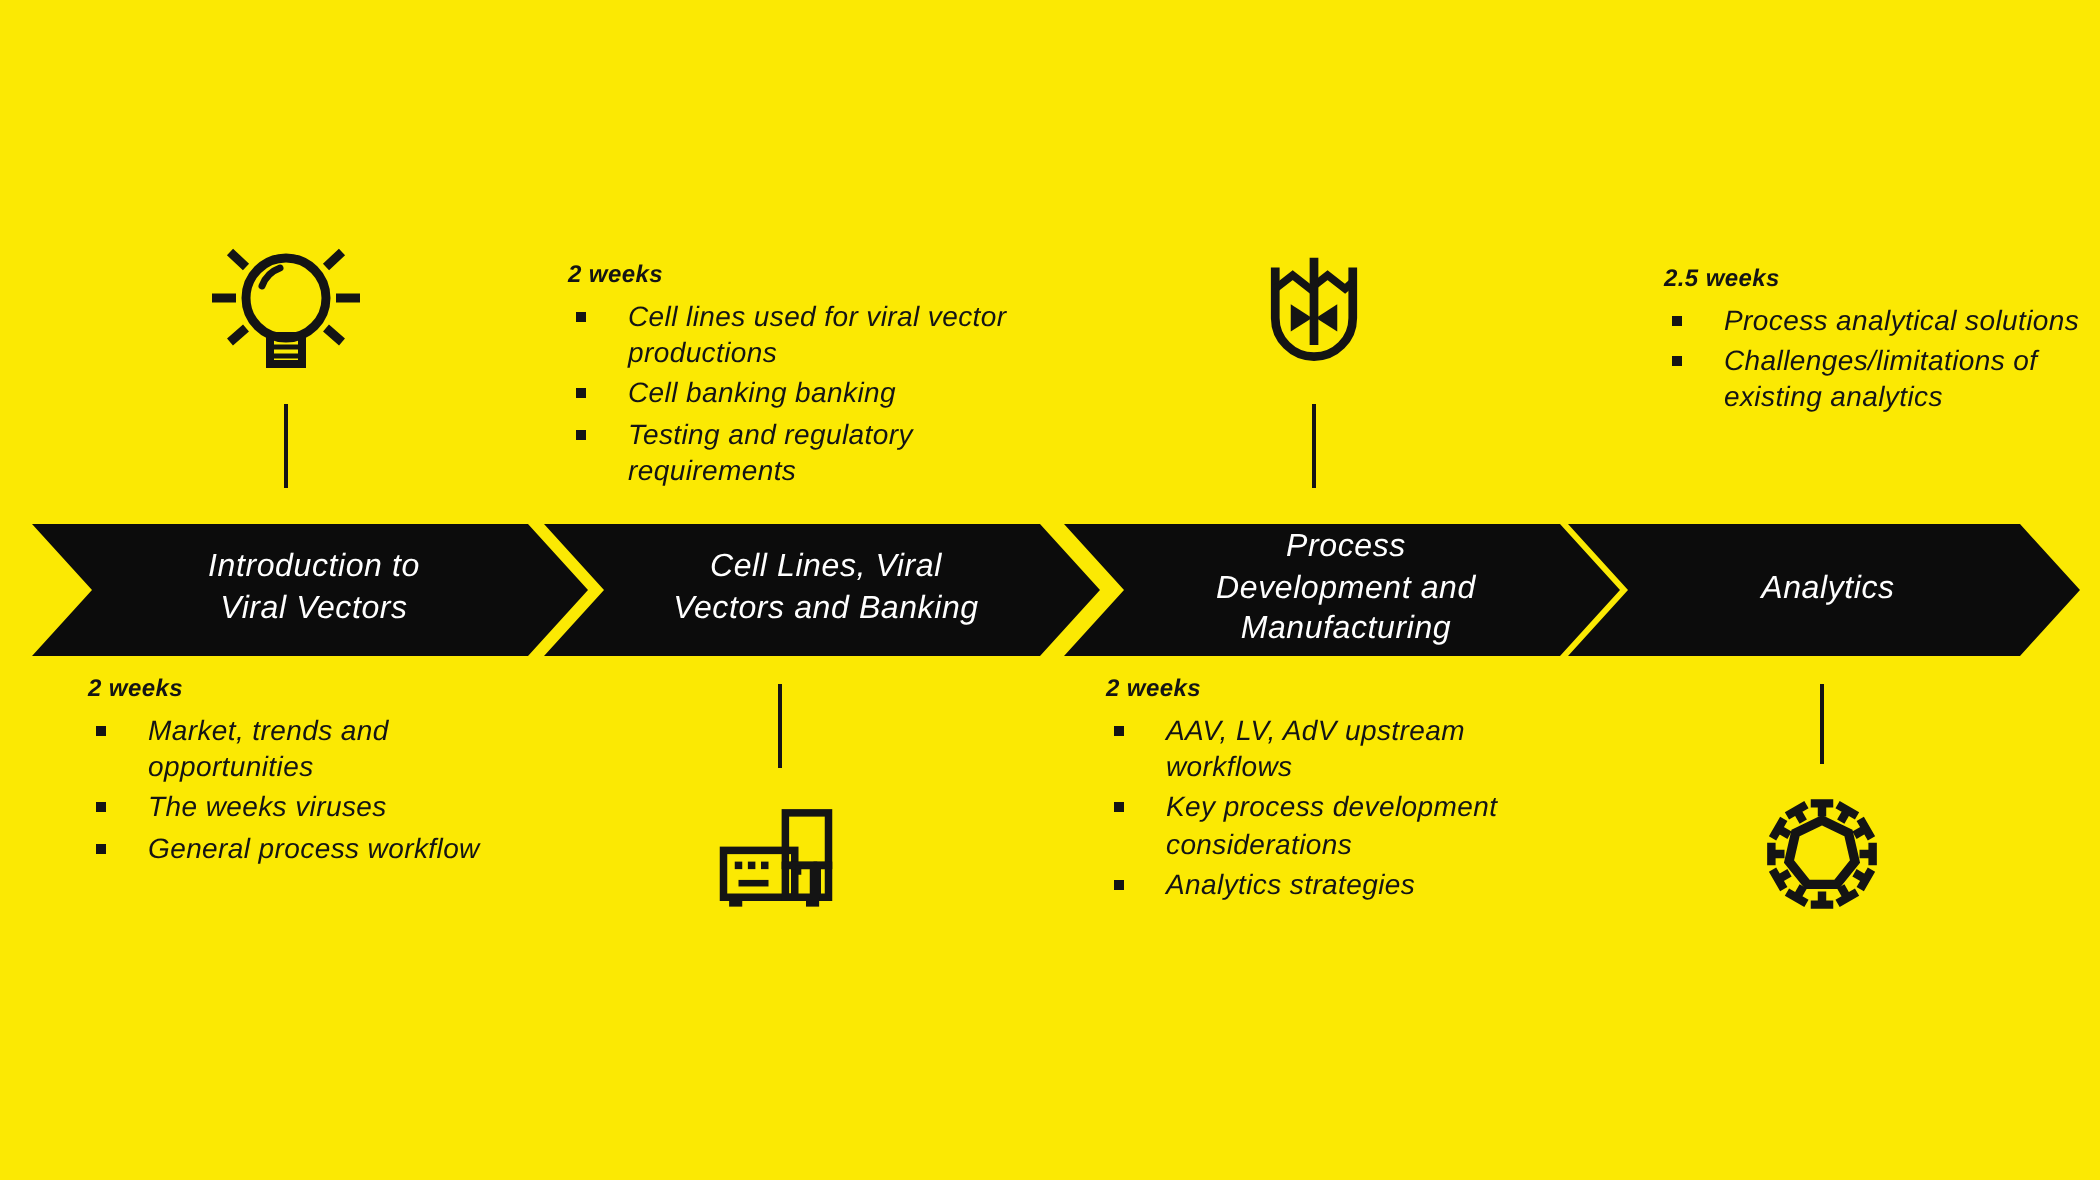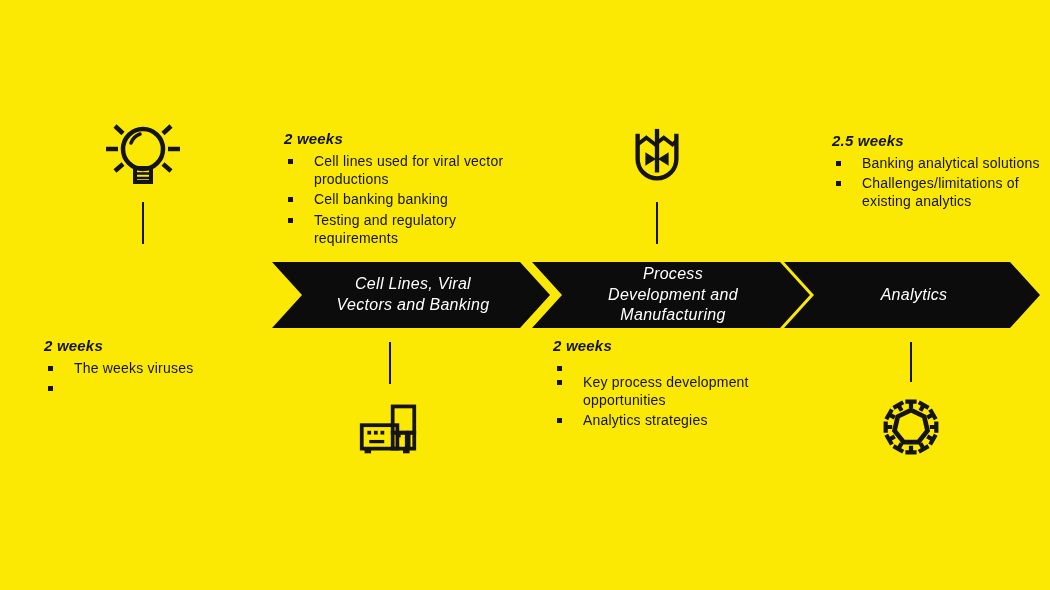--- a/index.html
+++ b/index.html
@@ -23,28 +23,28 @@
     font-size:16px;
     line-height:1.3;
     text-align:center;
     white-space:pre-line;
     letter-spacing:.3px;
     padding-left:4px;
   }
   .vline{position:absolute;width:2px;background:#141414;}
   .detail-block{position:absolute;width:242px;}
   .duration{
-    font-size:15px;font-weight:bold;font-style:italic;
+    font-size:12px;font-weight:bold;font-style:italic;
     margin:0 0 5px 0;letter-spacing:.2px;
   }
   ul.bullets{list-style:none;margin:0;padding:0;}
   .bullet-item{display:flex;margin:0 0 2px 0;}
   .bullet-marker{flex:0 0 auto;width:5px;height:5px;background:#141414;margin:7px 21px 0 4px;}
   .bullet-text{
-    font-size:14px;line-height:1.3;
+    font-size:14px;font-style:italic;line-height:1.3;
     white-space:pre-line;letter-spacing:.2px;
   }
   .icon{position:absolute;}
   svg{display:block;}
 </style>
 </head>
 <body>
 
 <div class="canvas">
 
@@ -52,29 +52,39 @@
     <svg width="90" height="90" viewBox="0 0 90 90" fill="none" stroke="#141414">
       <circle cx="45" cy="37" r="20" stroke-width="4.5"></circle>
       <path d="M33,31 A15,15 0 0 1 42,22" stroke-width="3.5" stroke-linecap="round"></path>
       <path d="M37,56 H53 V70 H37 Z" stroke-width="4"></path>
       <path d="M37,61.5 H53 M37,66 H53" stroke-width="2.5"></path>
       <path d="M17,14 L25,21.5 M8,37 H20 M17,59 L25,52" stroke-width="4.5"></path>
       <path d="M73,14 L65,21.5 M70,37 H82 M73,59 L65,52" stroke-width="4.5"></path>
     </svg>
   </div>
   <div class="vline" style="left:142px;top:202px;height:42px;"></div>
+  <div class="arrow" style="left:16px;width:278px;">
+    <div class="arrow-label">Introduction to
+Viral Vectors</div>
+  </div>
   <div class="detail-block" style="left:44px;top:337px;">
     <div class="duration">2 weeks</div>
     <ul class="bullets">
         <li class="bullet-item">
           <span class="bullet-marker"></span>
+          <span class="bullet-text">Market, trends and
+opportunities</span>
+        </li>
+        <li class="bullet-item">
+          <span class="bullet-marker"></span>
           <span class="bullet-text">The weeks viruses</span>
         </li>
         <li class="bullet-item">
           <span class="bullet-marker"></span>
+          <span class="bullet-text">General process workflow</span>
         </li>
       </ul>
   </div>
 
   <div class="detail-block" style="left:284px;top:130px;">
     <div class="duration">2 weeks</div>
     <ul class="bullets">
         <li class="bullet-item">
           <span class="bullet-marker"></span>
           <span class="bullet-text">Cell lines used for viral vector
@@ -125,39 +135,41 @@
   <div class="arrow" style="left:532px;width:278px;">
     <div class="arrow-label">Process
 Development and
 Manufacturing</div>
   </div>
   <div class="detail-block" style="left:553px;top:337px;">
     <div class="duration">2 weeks</div>
     <ul class="bullets">
         <li class="bullet-item">
           <span class="bullet-marker"></span>
+          <span class="bullet-text">AAV, LV, AdV upstream
+workflows</span>
         </li>
         <li class="bullet-item">
           <span class="bullet-marker"></span>
           <span class="bullet-text">Key process development
-opportunities</span>
+considerations</span>
         </li>
         <li class="bullet-item">
           <span class="bullet-marker"></span>
           <span class="bullet-text">Analytics strategies</span>
         </li>
       </ul>
   </div>
 
   <div class="detail-block" style="left:832px;top:132px;">
     <div class="duration">2.5 weeks</div>
     <ul class="bullets">
         <li class="bullet-item">
           <span class="bullet-marker"></span>
-          <span class="bullet-text">Banking analytical solutions</span>
+          <span class="bullet-text">Process analytical solutions</span>
         </li>
         <li class="bullet-item">
           <span class="bullet-marker"></span>
           <span class="bullet-text">Challenges/limitations of
 existing analytics</span>
         </li>
       </ul>
   </div>
   <div class="arrow" style="left:784px;width:256px;">
     <div class="arrow-label">Analytics</div>

